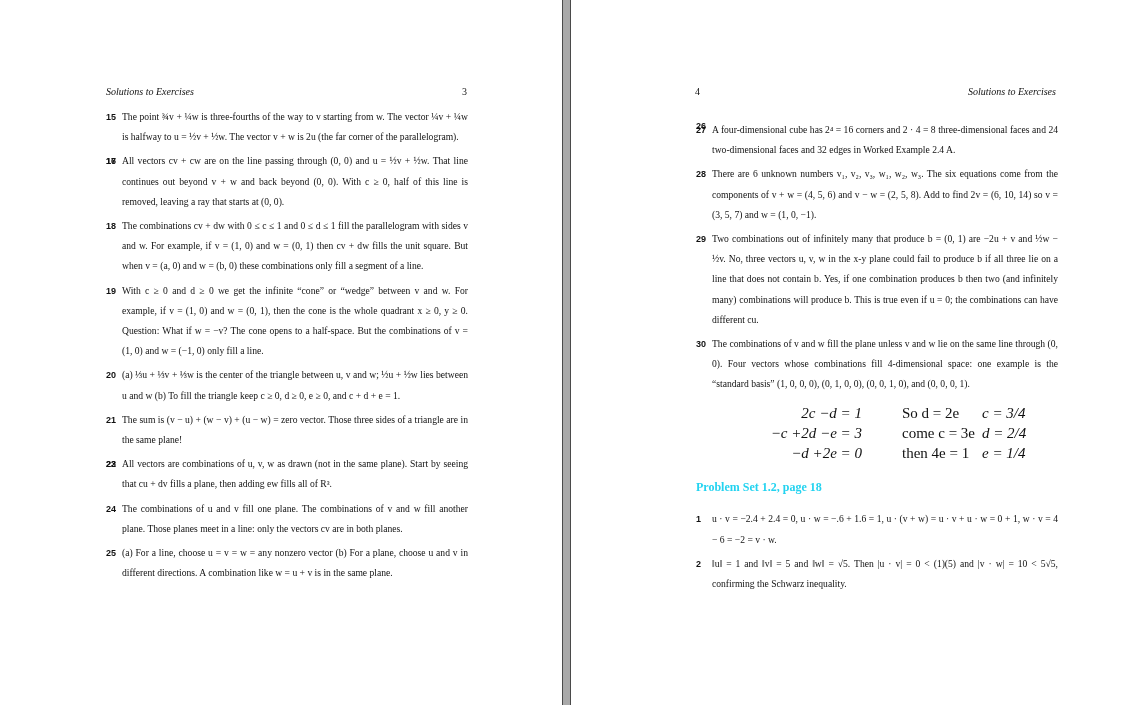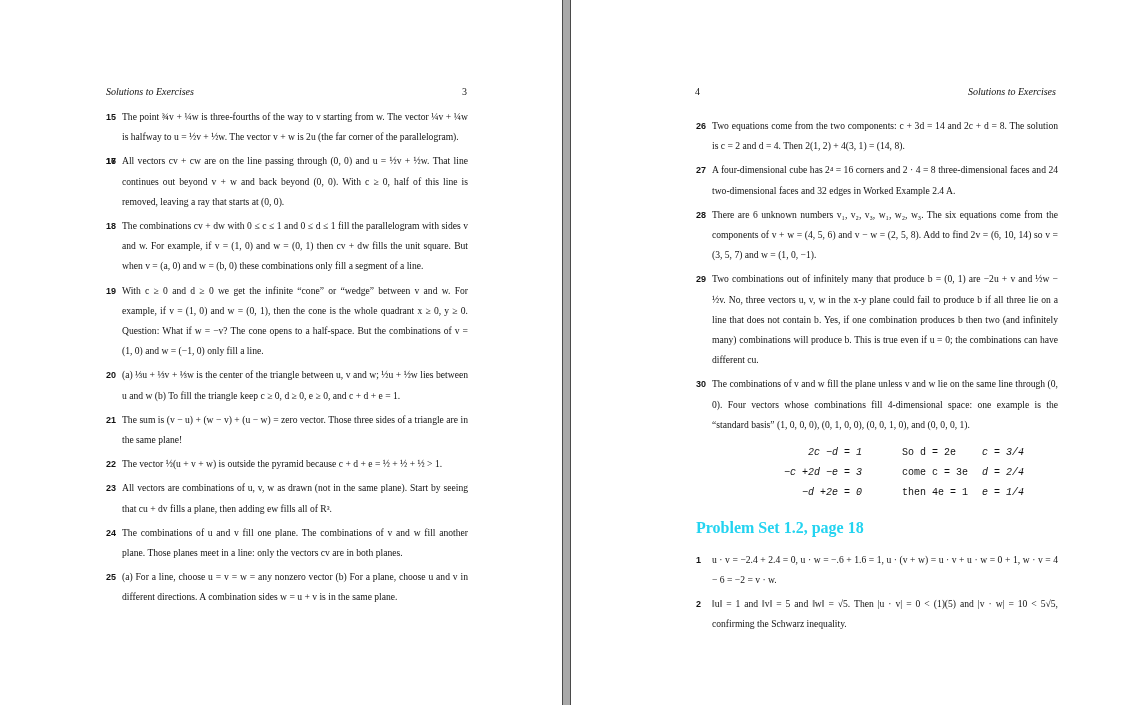--- a/index.html
+++ b/index.html
@@ -32,57 +32,57 @@
   }
   #page-left .content { left: 106px; top: 107px; width: 362px; }
   #page-right .content { left: 125px; top: 116px; width: 362px; }
   .item { position: relative; padding-left: 16px; margin-bottom: 4px; text-align: justify; }
   .item .num {
     position: absolute; left: 0; top: 0;
     font-family: "Liberation Sans", "DejaVu Sans", sans-serif; font-weight: bold; font-size: 9px;
   }
   .m { font-style: italic; }
   .section-title {
-    color: #23d3f0; font-weight: bold; font-size: 16px; margin: 14px 0 12px 0;
+    color: #23d3f0; font-weight: bold; font-size: 12px; margin: 14px 0 12px 0;
     font-family: "Liberation Serif", serif;
   }
-  table.eqs { border-collapse: collapse; margin: 8px 0 8px 66px; font-size: 10px; font-family: Liberation Mono, monospace; }
+  table.eqs { border-collapse: collapse; margin: 8px 0 8px 66px; font-size: 15px; }
   table.eqs td { padding: 0 0 0 0; height: 20px; white-space: nowrap; }
   table.eqs td.c1 { width: 100px; text-align: right; padding-right: 40px; }
   table.eqs td.c2 { width: 80px; }
   table.eqs td.c3 { width: 60px; }
 </style>
 </head>
 <body>
 
 <div class="page" id="page-left">
   <div class="running-head" style="left:106px;">Solutions to Exercises</div>
   <div class="page-num" style="left:462px;">3</div>
   <div class="content">
     <div class="item"><span class="num">15</span><span>The point ¾v + ¼w is three-fourths of the way to v starting from w. The vector ¼v + ¼w is halfway to u = ½v + ½w. The vector v + w is 2u (the far corner of the parallelogram).</span></div>
     <div class="item"><span class="num">16</span></div>
     <div class="item"><span class="num">17</span><span>All vectors cv + cw are on the line passing through (0, 0) and u = ½v + ½w. That line continues out beyond v + w and back beyond (0, 0). With c ≥ 0, half of this line is removed, leaving a ray that starts at (0, 0).</span></div>
     <div class="item"><span class="num">18</span><span>The combinations cv + dw with 0 ≤ c ≤ 1 and 0 ≤ d ≤ 1 fill the parallelogram with sides v and w. For example, if v = (1, 0) and w = (0, 1) then cv + dw fills the unit square. But when v = (a, 0) and w = (b, 0) these combinations only fill a segment of a line.</span></div>
     <div class="item"><span class="num">19</span><span>With c ≥ 0 and d ≥ 0 we get the infinite “cone” or “wedge” between v and w. For example, if v = (1, 0) and w = (0, 1), then the cone is the whole quadrant x ≥ 0, y ≥ 0. Question: What if w = −v? The cone opens to a half-space. But the combinations of v = (1, 0) and w = (−1, 0) only fill a line.</span></div>
     <div class="item"><span class="num">20</span><span>(a) ⅓u + ⅓v + ⅓w is the center of the triangle between u, v and w; ½u + ½w lies between u and w     (b) To fill the triangle keep c ≥ 0, d ≥ 0, e ≥ 0, and c + d + e = 1.</span></div>
     <div class="item"><span class="num">21</span><span>The sum is (v − u) + (w − v) + (u − w) = zero vector. Those three sides of a triangle are in the same plane!</span></div>
-    <div class="item"><span class="num">22</span><span>The vector ½(u + v + w) is outside the pyramid because c + d + e = ½ + ½ + ½ &gt; 1.</span></div>
+    <div class="item"><span class="num">22</span></div>
     <div class="item"><span class="num">23</span><span>All vectors are combinations of u, v, w as drawn (not in the same plane). Start by seeing that cu + dv fills a plane, then adding ew fills all of R³.</span></div>
     <div class="item"><span class="num">24</span><span>The combinations of u and v fill one plane. The combinations of v and w fill another plane. Those planes meet in a line: only the vectors cv are in both planes.</span></div>
-    <div class="item"><span class="num">25</span><span>(a) For a line, choose u = v = w = any nonzero vector     (b) For a plane, choose u and v in different directions. A combination sides w = u + v is in the same plane.</span></div>
+    <div class="item"><span class="num">25</span><span>(a) For a line, choose u = v = w = any nonzero vector     (b) For a plane, choose u and v in different directions. A combination like w = u + v is in the same plane.</span></div>
   </div>
 </div>
 
 <div class="separator"></div>
 
 <div class="page" id="page-right">
   <div class="page-num" style="left:124px;">4</div>
   <div class="running-head" style="left:397px;">Solutions to Exercises</div>
   <div class="content">
-    <div class="item"><span class="num">26</span><span>Two equations come from the two components: c + 3d = 14 and 2c + d = 8. The solution is c = 2 and d = 4. Then 2(1, 2) + 4(3, 1) = (14, 8).</span></div>
+    <div class="item"><span class="num">26</span></div>
     <div class="item"><span class="num">27</span><span>A four-dimensional cube has 2⁴ = 16 corners and 2 · 4 = 8 three-dimensional faces and 24 two-dimensional faces and 32 edges in Worked Example 2.4 A.</span></div>
     <div class="item"><span class="num">28</span><span>There are 6 unknown numbers v₁, v₂, v₃, w₁, w₂, w₃. The six equations come from the components of v + w = (4, 5, 6) and v − w = (2, 5, 8). Add to find 2v = (6, 10, 14) so v = (3, 5, 7) and w = (1, 0, −1).</span></div>
     <div class="item"><span class="num">29</span><span>Two combinations out of infinitely many that produce b = (0, 1) are −2u + v and ½w − ½v. No, three vectors u, v, w in the x-y plane could fail to produce b if all three lie on a line that does not contain b. Yes, if one combination produces b then two (and infinitely many) combinations will produce b. This is true even if u = 0; the combinations can have different cu.</span></div>
     <div class="item"><span class="num">30</span><span>The combinations of v and w fill the plane unless v and w lie on the same line through (0, 0). Four vectors whose combinations fill 4-dimensional space: one example is the “standard basis” (1, 0, 0, 0), (0, 1, 0, 0), (0, 0, 1, 0), and (0, 0, 0, 1).</span></div>
 
     <table class="eqs">
       <tbody>
           <tr>
         <td class="c1 m">2c   −d        = 1</td>
         <td class="c2">So d = 2e</td>

